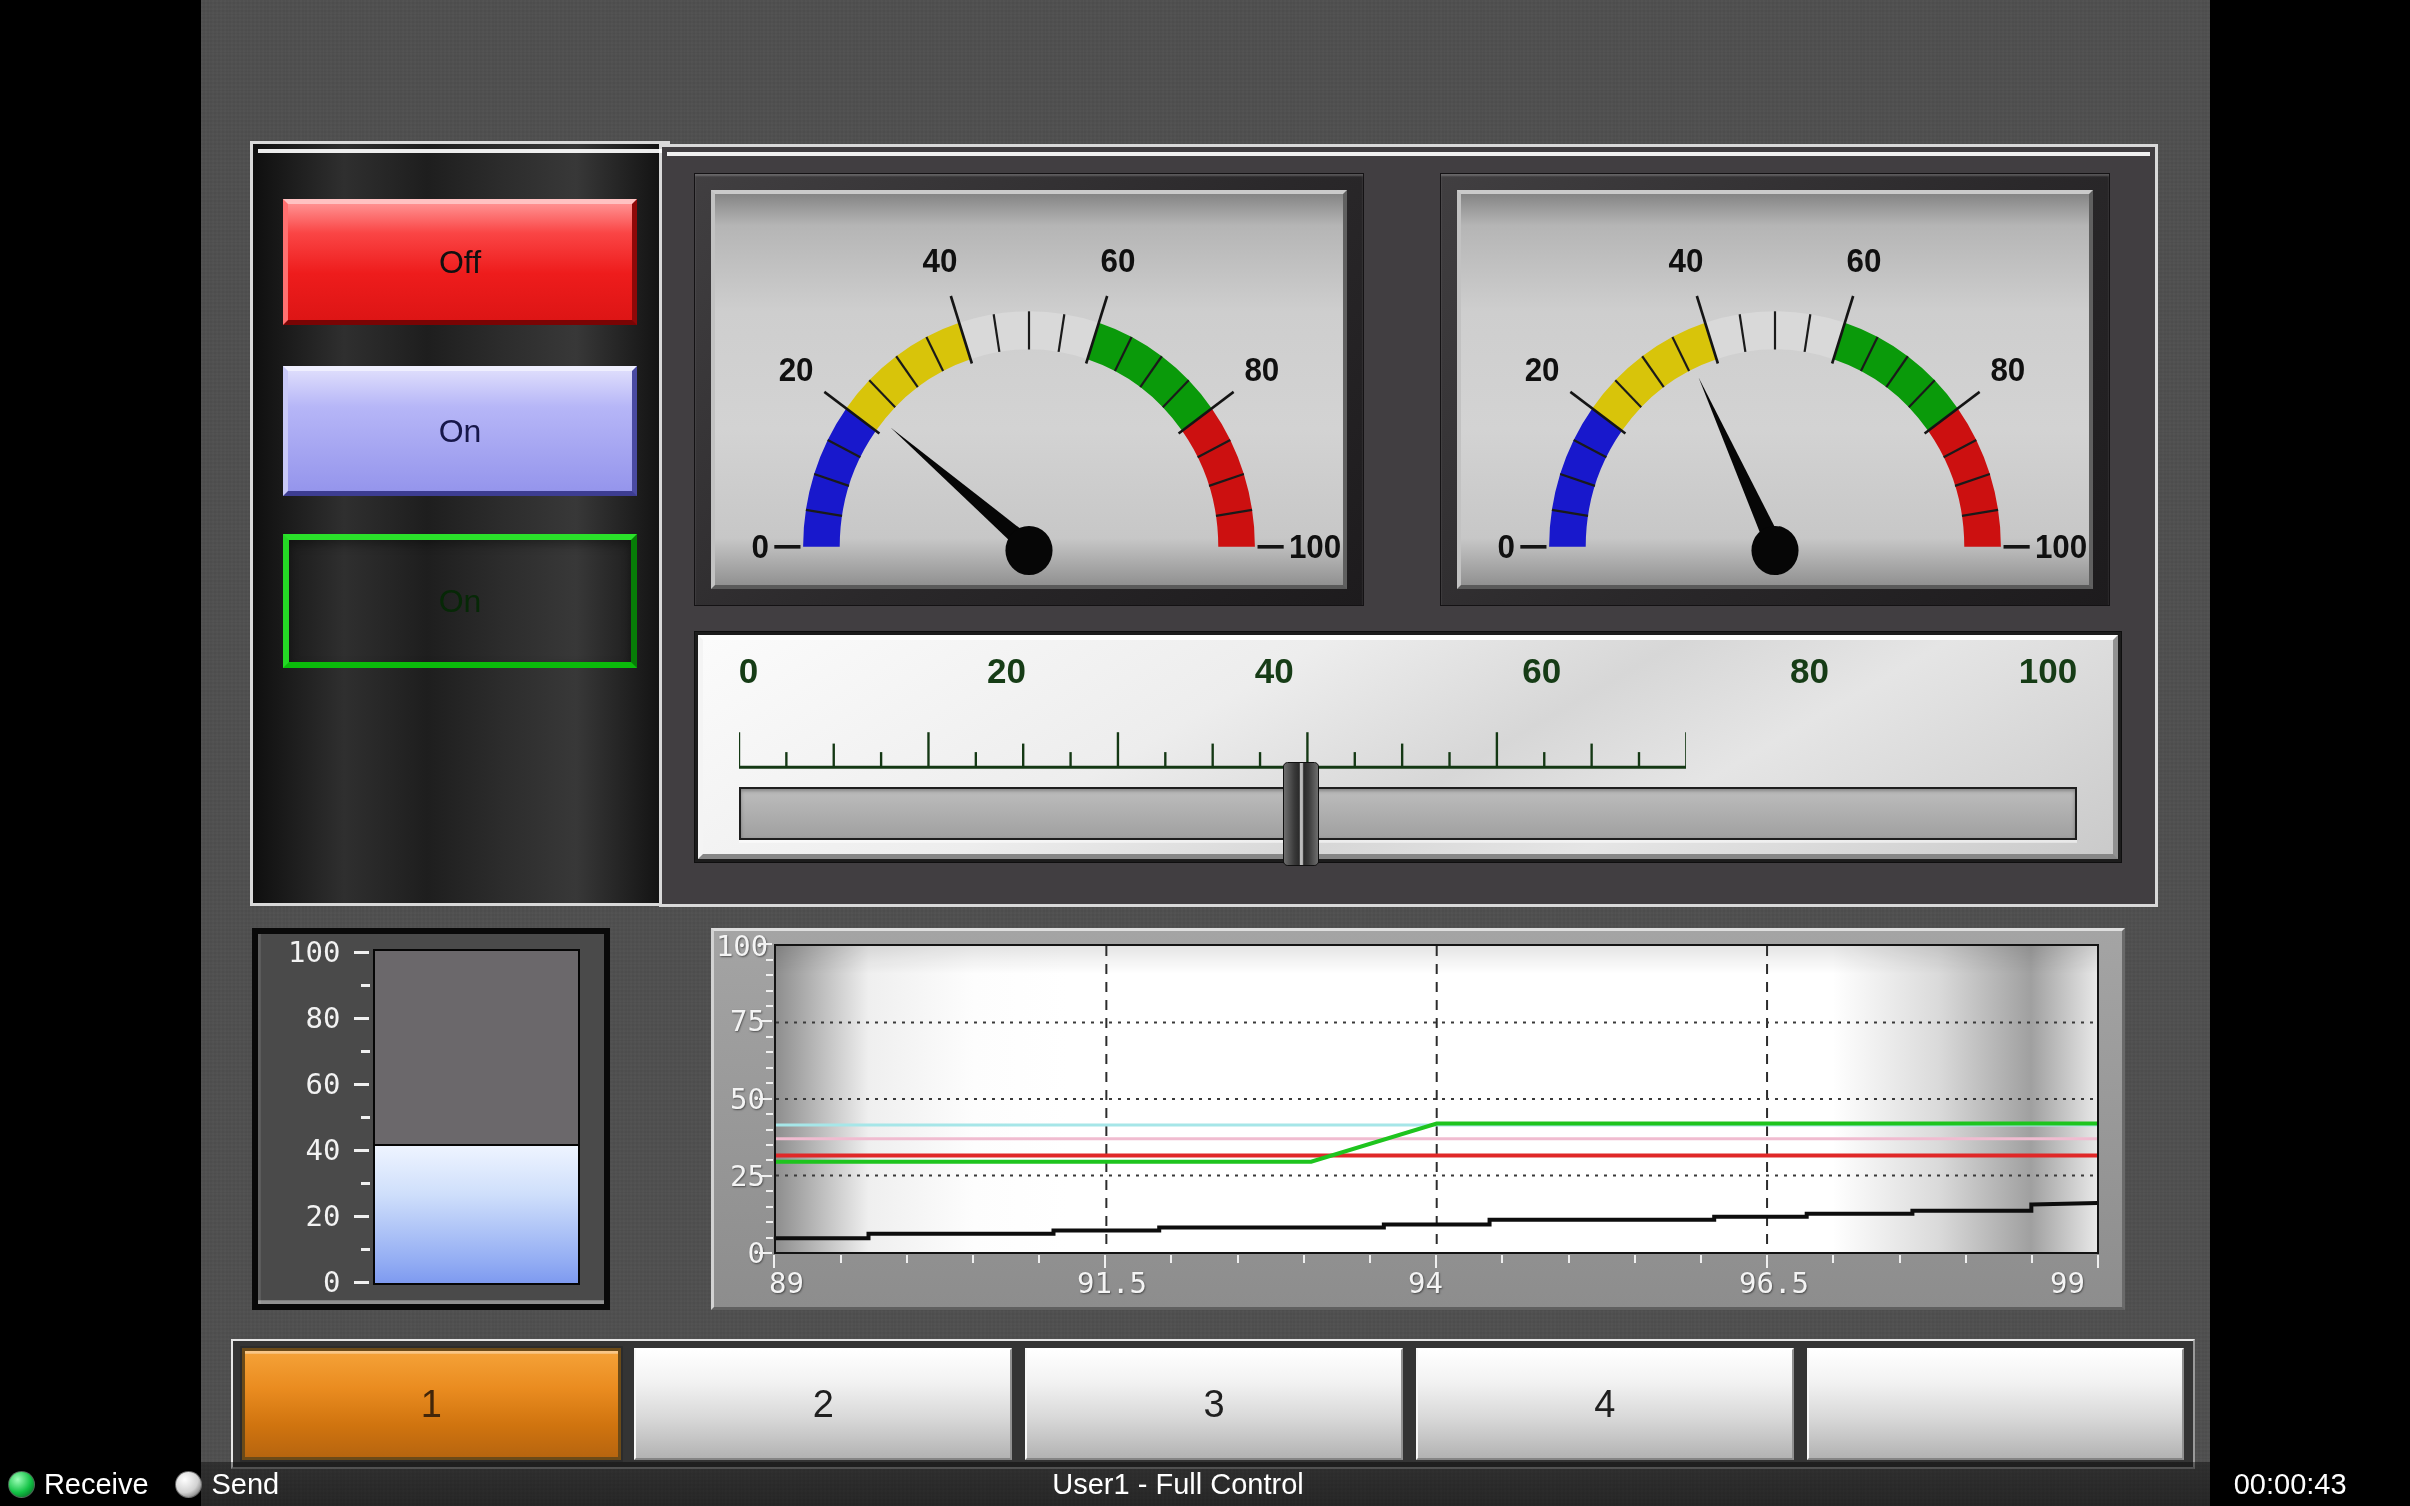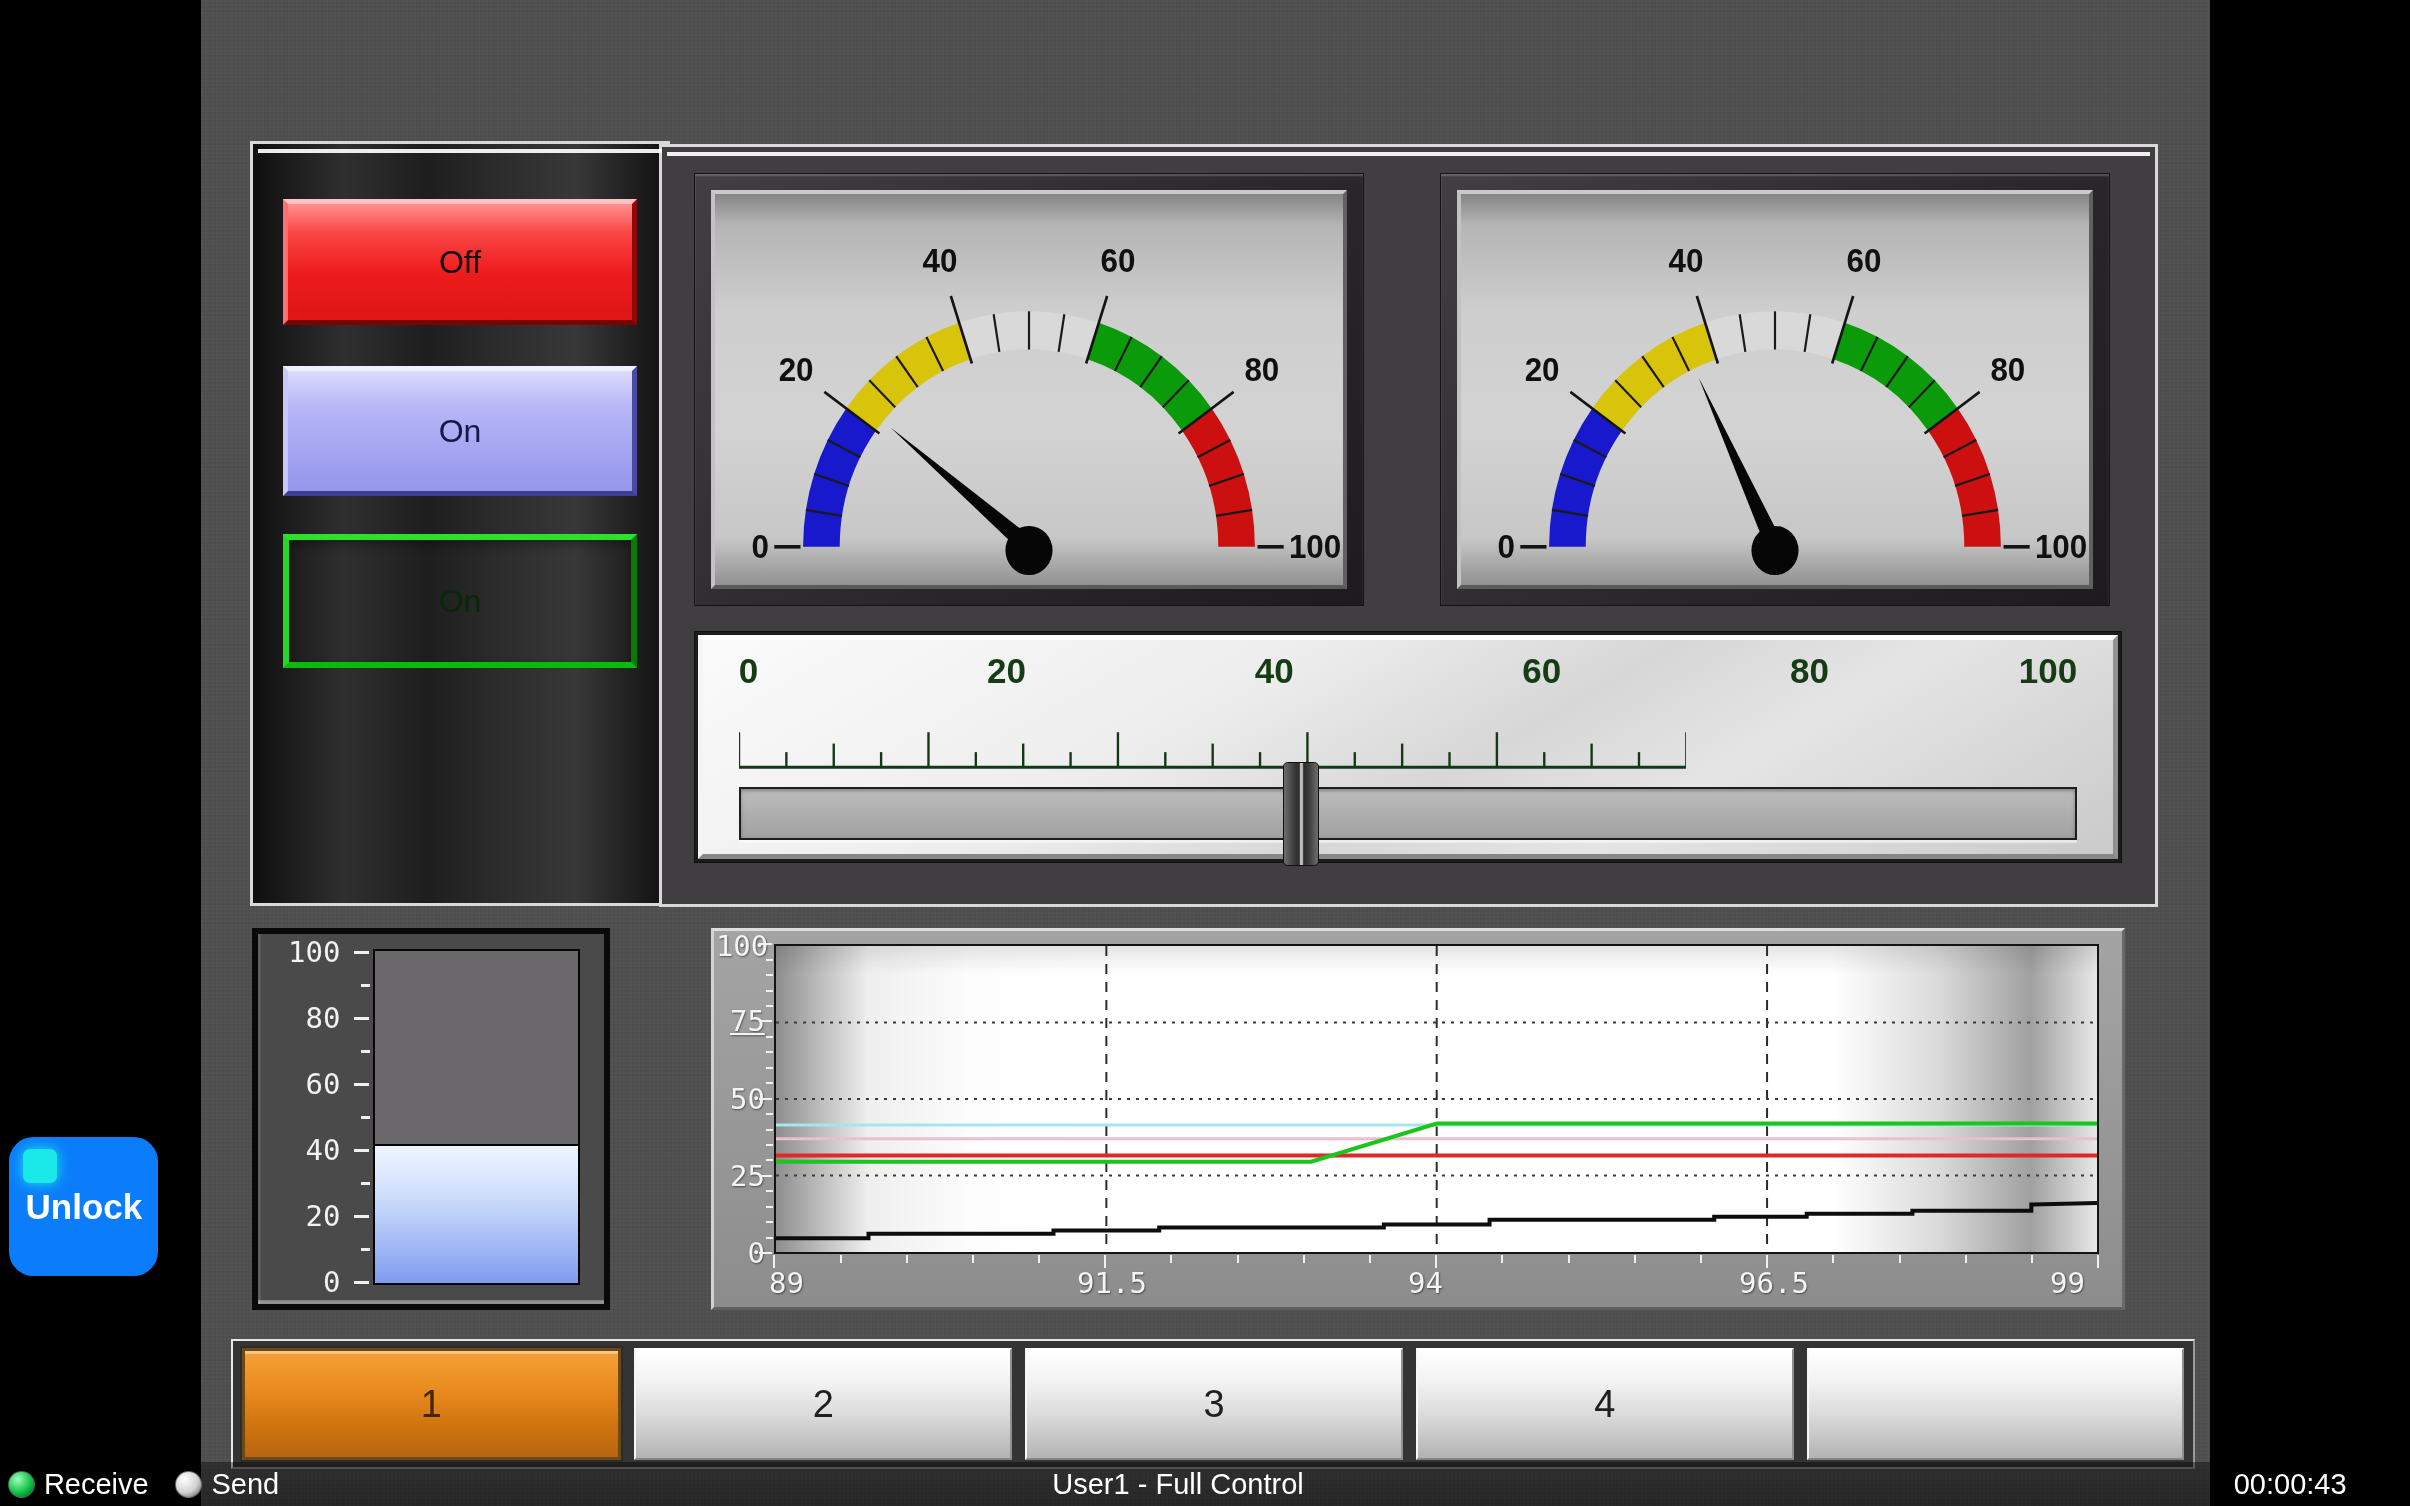--- a/index.html
+++ b/index.html
@@ -323,21 +323,21 @@
             <polyline points="0,351 1000,351" fill="none" stroke="#a6e6e8" stroke-width="3" vector-effect="non-scaling-stroke"></polyline>
             <polyline points="0,378 1000,378" fill="none" stroke="#f0bcd0" stroke-width="3" vector-effect="non-scaling-stroke"></polyline>
             <polyline points="0,411.00000000000006 1000,411.00000000000006" fill="none" stroke="#e02828" stroke-width="4" vector-effect="non-scaling-stroke"></polyline>
             <polyline points="0,423.00000000000006 404.9999999999997,423.00000000000006 500,348.00000000000006 1000,348.00000000000006" fill="none" stroke="#1ec41e" stroke-width="4" vector-effect="non-scaling-stroke"></polyline>
             <polyline points="0,573 70.00000000000028,573 70.00000000000028,564 209.99999999999943,564 209.99999999999943,558 290.00000000000057,558 290.00000000000057,552 459.99999999999943,552 459.99999999999943,546 540.0000000000006,546 540.0000000000006,537 709.9999999999994,537 709.9999999999994,531 779.9999999999997,531 779.9999999999997,525 859.9999999999994,525 859.9999999999994,519 950,519 950,507 1000,504" fill="none" stroke="#0d0d0d" stroke-width="4" vector-effect="non-scaling-stroke"></polyline>
           </svg>
       </div>
     <div class="trend-ylabel" style="left: 1.9px; top: 305px;">0</div>
         <div class="trend-ylabel" style="left: 1.9px; top: 228px;">25</div>
         <div class="trend-ylabel" style="left: 1.9px; top: 151px;">50</div>
-        <div class="trend-ylabel" style="left: 1.9px; top: 73px; text-decoration: underline;">75</div>
+        <div class="trend-ylabel" style="left: 1.9px; top: 73px;">75</div>
         <div class="trend-ylabel" style="left: 1.9px; top: -1.9px;">100</div>
         <div class="tick-mark" style="left: 45px; width: 13px; height: 1.9px; top: 321px;"></div>
         <div class="tick-mark" style="left: 52px; width: 6.6px; height: 1.9px; top: 306px;"></div>
         <div class="tick-mark" style="left: 52px; width: 6.6px; height: 1.9px; top: 290px;"></div>
         <div class="tick-mark" style="left: 52px; width: 6.6px; height: 1.9px; top: 275px;"></div>
         <div class="tick-mark" style="left: 52px; width: 6.6px; height: 1.9px; top: 259px;"></div>
         <div class="tick-mark" style="left: 45px; width: 13px; height: 1.9px; top: 244px;"></div>
         <div class="tick-mark" style="left: 52px; width: 6.6px; height: 1.9px; top: 228px;"></div>
         <div class="tick-mark" style="left: 52px; width: 6.6px; height: 1.9px; top: 213px;"></div>
         <div class="tick-mark" style="left: 52px; width: 6.6px; height: 1.9px; top: 198px;"></div>
@@ -393,24 +393,20 @@
         <span>3</span>
       </div>
       <div class="nav-btn">
         <span>4</span>
       </div>
       <div class="nav-btn">
         <span></span>
       </div>
     </div>
 
-  <div class="unlock-btn">
-    <div class="unlock-led"></div>
-    <span>Unlock</span>
-  </div>
 
   <div class="status-bar">
     <div class="sb-left">
       <span class="led led-green"></span>
       <span>Receive</span>
       <span class="led led-white" style="margin-left:17px"></span>
       <span>Send</span>
     </div>
     <div class="sb-center">User1 - Full Control</div>
     <div class="sb-right">00:00:43</div>

